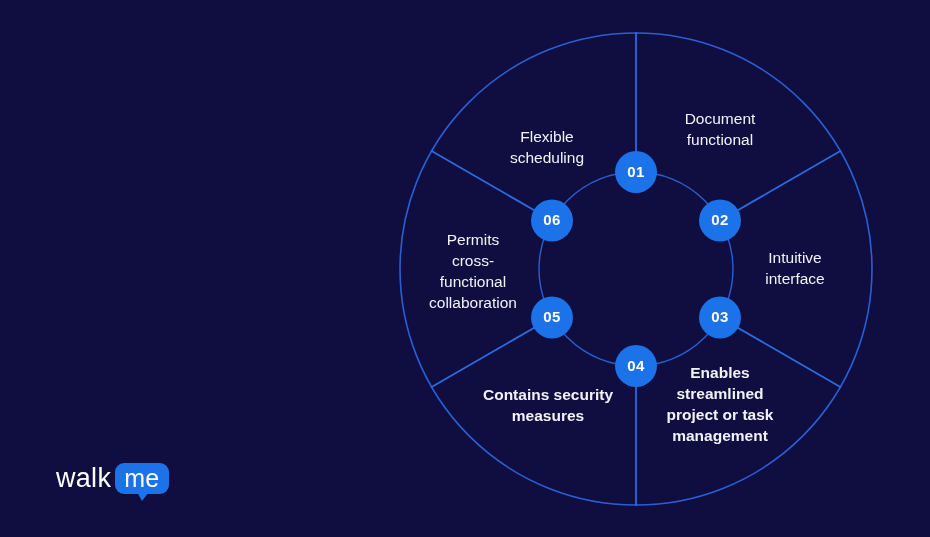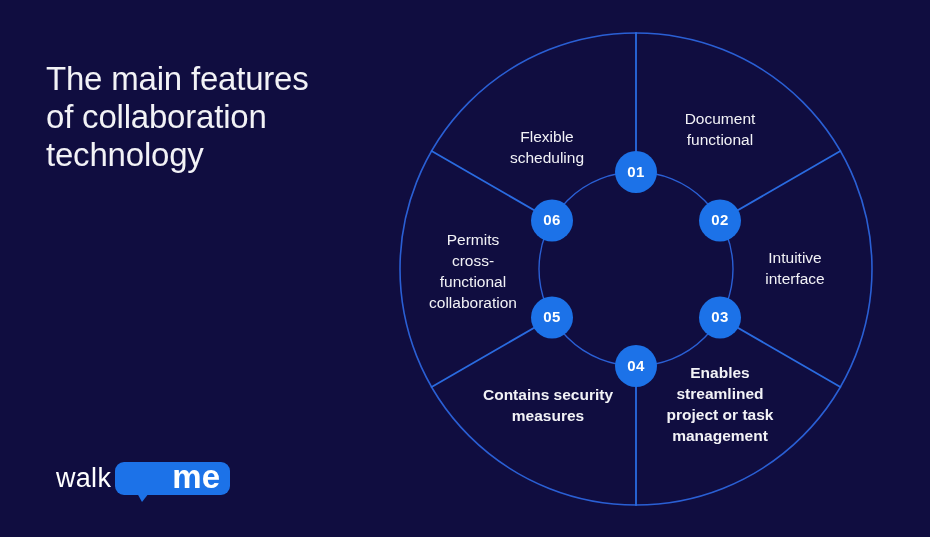--- a/index.html
+++ b/index.html
@@ -62,25 +62,24 @@
     left: 22px;
     bottom: -7px;
     width: 0;
     height: 0;
     border-left: 5px solid transparent;
     border-right: 7px solid transparent;
     border-top: 9px solid #1C72E8;
   }
   #logo-me {
     color: #FFFFFF;
-    font-size: 33px;
+    font-size: 25px;
     line-height: 26px;
-    font-weight: 700;
+    font-weight: 400;
     letter-spacing: 0.3px;
-    margin-left: 48px;
   }
 
   
   #diagram {
     position: absolute;
     left: 0;
     top: 0;
     width: 930px;
     height: 537px;
   }
@@ -120,23 +119,20 @@
     line-height: 21px;
     text-align: center;
     white-space: pre-line;
   }
 </style>
 </head>
 <body>
 
 <div id="slide">
 
-  <div id="title">The main features
-of collaboration
-technology</div>
 
   <svg id="diagram" viewBox="0 0 930 537">
     <g>
       <circle class="ring" id="outer-ring" cx="636" cy="269" r="236"></circle>
     </g>
     <g id="spokes">
         <line class="spoke" x1="636.00" y1="172.00" x2="636.00" y2="33.00"></line>
         <line class="spoke" x1="720.00" y1="220.50" x2="840.38" y2="151.00"></line>
         <line class="spoke" x1="720.00" y1="317.50" x2="840.38" y2="387.00"></line>
         <line class="spoke" x1="636.00" y1="366.00" x2="636.00" y2="505.00"></line>

